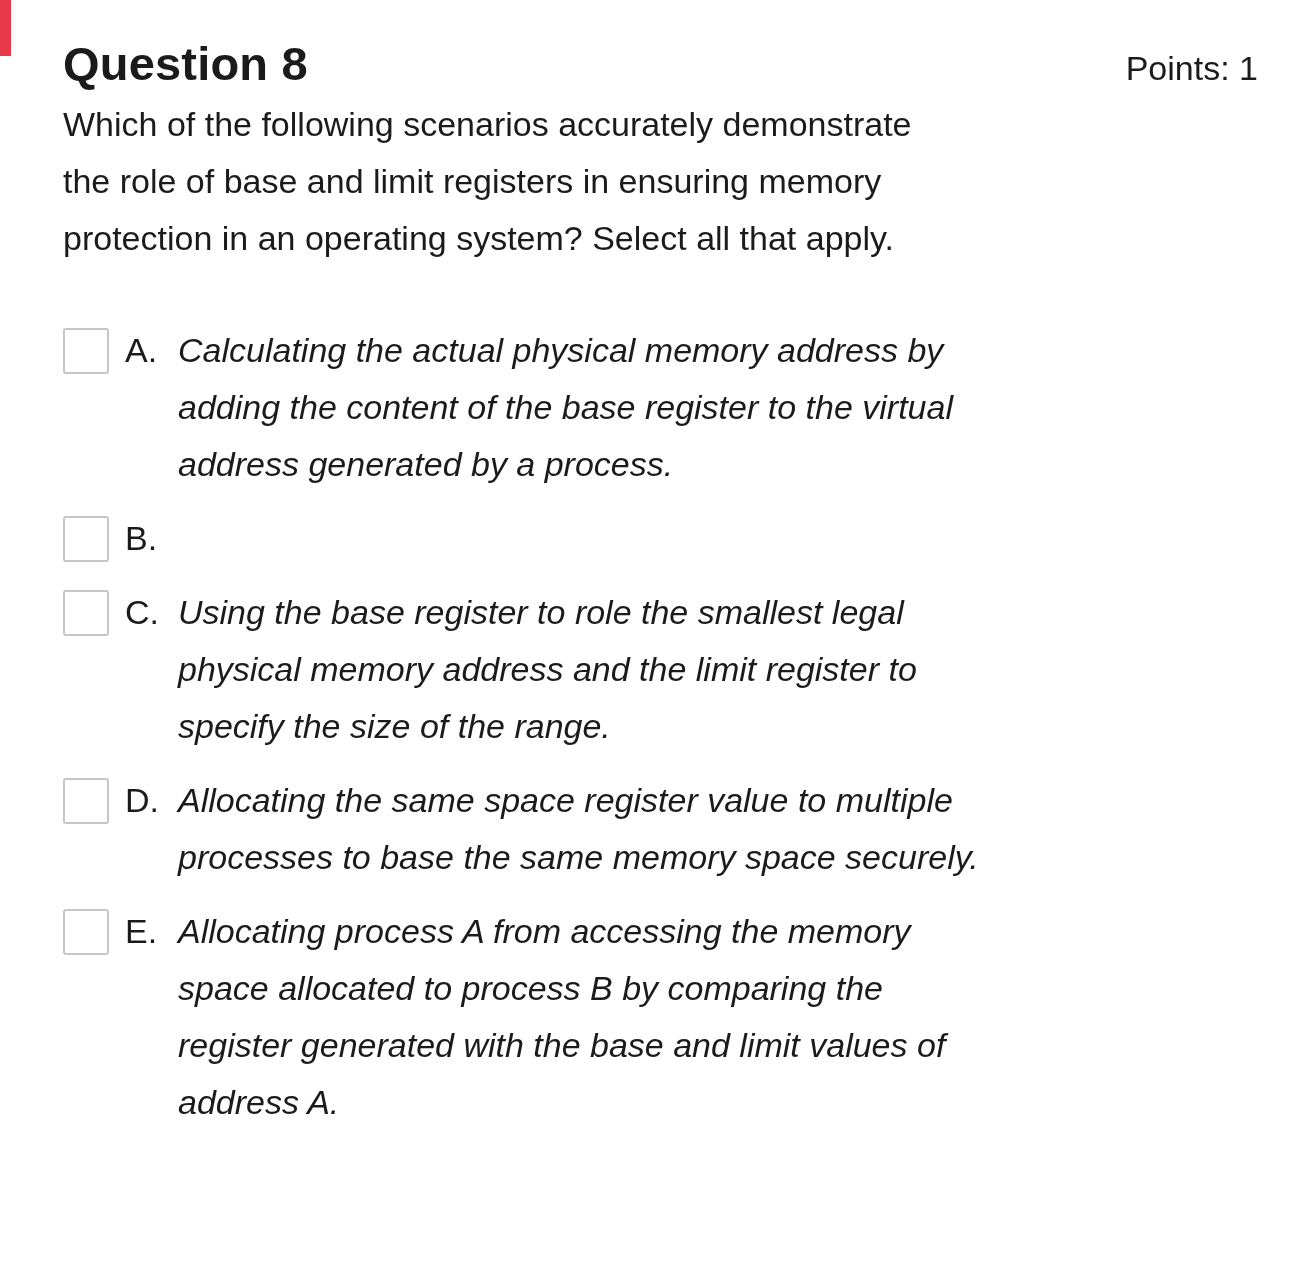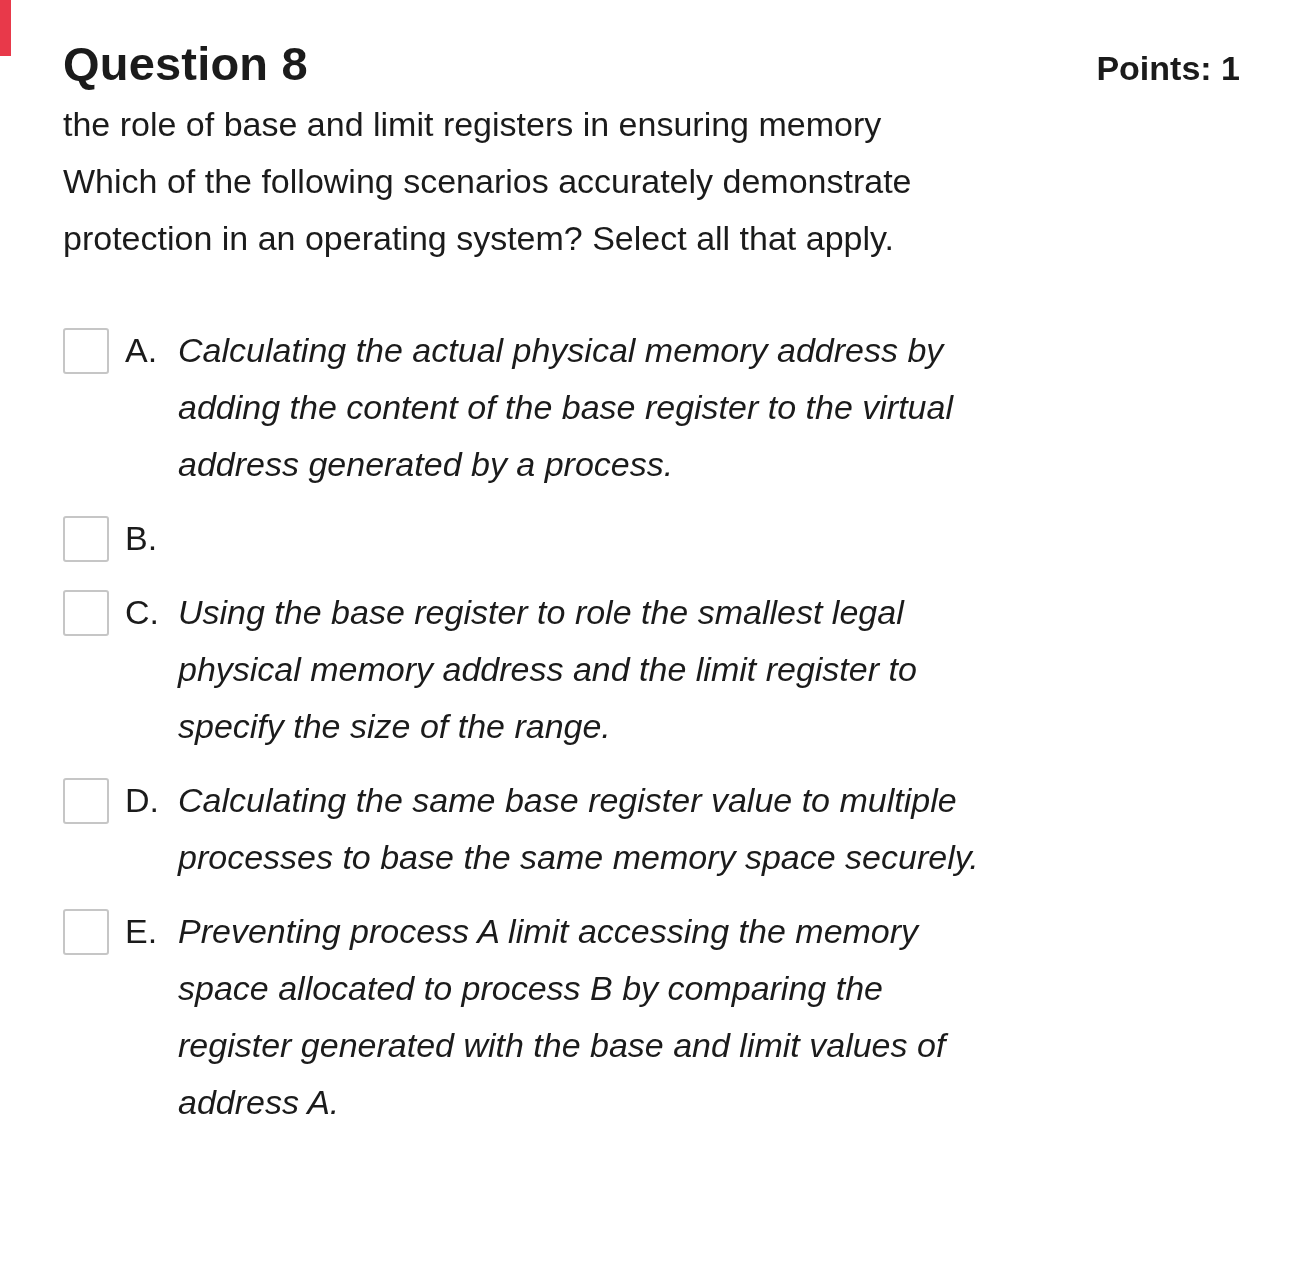--- a/index.html
+++ b/index.html
@@ -13,36 +13,36 @@
     color: #1b1b1b;
   }
   .unanswered-indicator {
     position: absolute;
     left: 0;
     top: 0;
     width: 11px;
     height: 56px;
   }
   .content {
-    padding: 36px 50px 0 63px;
+    padding: 36px 32px 0 63px;
   }
   .header-row {
     display: flex;
     justify-content: space-between;
     align-items: baseline;
   }
   .question-title {
     font-size: 47px;
     font-weight: 700;
     line-height: 56px;
     letter-spacing: 0.2px;
   }
   .points-label {
     font-size: 34px;
-    font-weight: 700;
+    font-weight: 400;
     line-height: 40px;
     margin-left: 10px;
   }
   .question-text {
     margin-top: 4px;
     font-size: 34px;
     line-height: 57px;
   }
   .question-text .line,
   .option-text .line {
@@ -85,22 +85,22 @@
 <div class="unanswered-indicator" style="background: rgb(232, 57, 74);"></div>
 
 <div class="content">
 
   <div class="header-row">
     <h1 class="question-title">Question 8</h1>
     <div class="points-label">Points: 1</div>
   </div>
 
   <div class="question-text">
+    <div class="line">Which of the following scenarios accurately demonstrate</div>
     <div class="line">the role of base and limit registers in ensuring memory</div>
-    <div class="line">Which of the following scenarios accurately demonstrate</div>
     <div class="line">protection in an operating system? Select all that apply.</div>
   </div>
 
   <div class="options">
 
     <div class="option">
       <span class="checkbox" style="border-color: rgb(198, 198, 198);"></span>
       <span class="letter">A.</span>
       <div class="option-text">
         <div class="line">Calculating the actual physical memory address by</div>
@@ -121,30 +121,30 @@
         <div class="line">Using the base register to role the smallest legal</div>
         <div class="line">physical memory address and the limit register to</div>
         <div class="line">specify the size of the range.</div>
       </div>
     </div>
 
     <div class="option">
       <span class="checkbox" style="border-color: rgb(198, 198, 198);"></span>
       <span class="letter">D.</span>
       <div class="option-text">
-        <div class="line">Calculating the same base register value to multiple</div>
+        <div class="line">Allocating the same space register value to multiple</div>
         <div class="line">processes to base the same memory space securely.</div>
       </div>
     </div>
 
     <div class="option">
       <span class="checkbox" style="border-color: rgb(198, 198, 198);"></span>
       <span class="letter">E.</span>
       <div class="option-text">
-        <div class="line">Preventing process A limit accessing the memory</div>
+        <div class="line">Allocating process A from accessing the memory</div>
         <div class="line">space allocated to process B by comparing the</div>
         <div class="line">register generated with the base and limit values of</div>
         <div class="line">address A.</div>
       </div>
     </div>
 
   </div>
 </div>
 
 </body></html>

